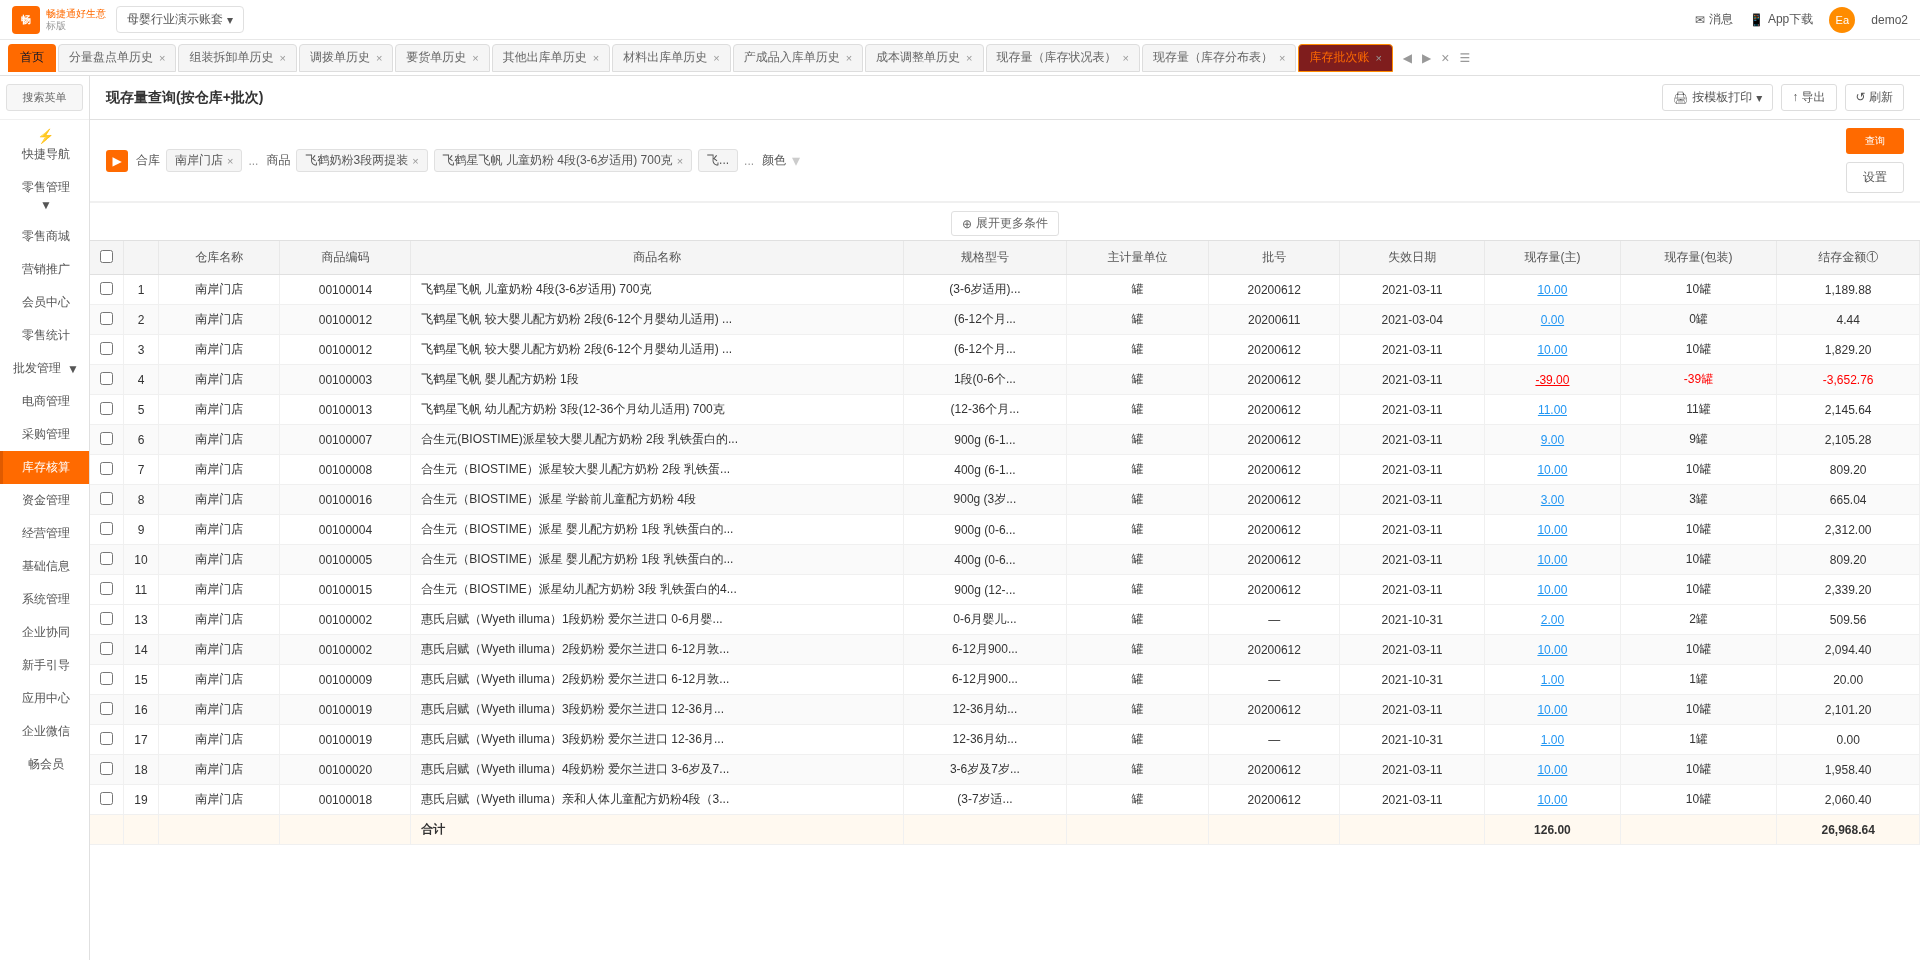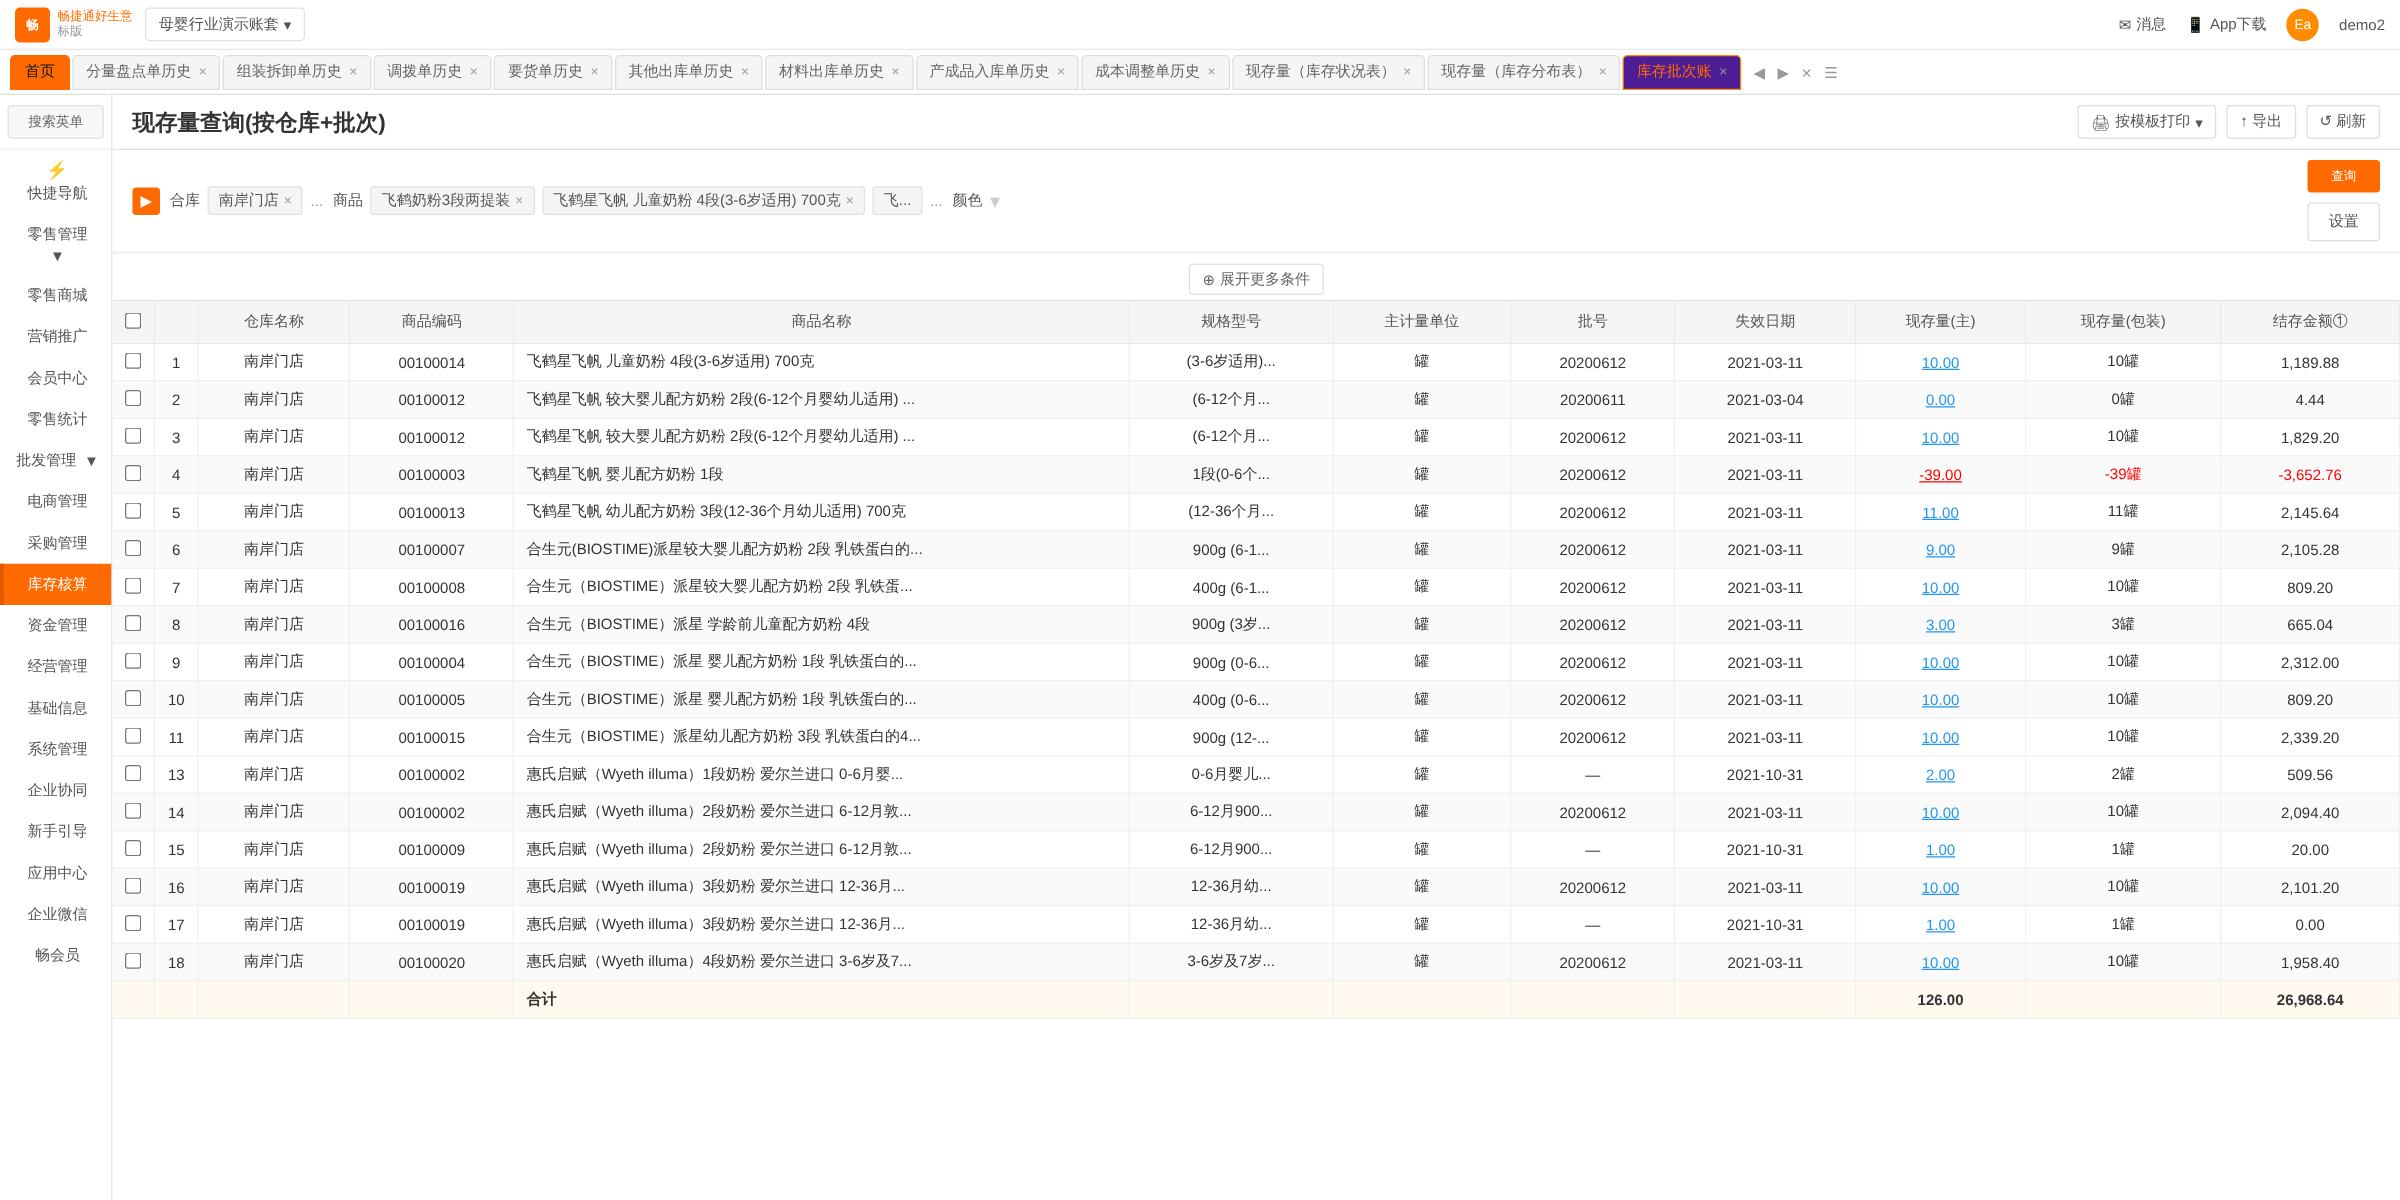--- a/index.html
+++ b/index.html
@@ -12,21 +12,21 @@
     .logo-icon { width: 28px; height: 28px; background: #ff6a00; border-radius: 4px; display: flex; align-items: center; justify-content: center; color: white; font-size: 10px; font-weight: bold; }
     .logo-text { font-size: 11px; color: #ff6a00; line-height: 1.2; }
     .industry-selector { display: flex; align-items: center; gap: 4px; padding: 4px 10px; border: 1px solid #e0e0e0; border-radius: 4px; cursor: pointer; font-size: 12px; color: #555; }
     .top-bar-right { display: flex; align-items: center; gap: 16px; font-size: 12px; color: #555; }
     .top-bar-right span { display: flex; align-items: center; gap: 4px; cursor: pointer; }
     .user-avatar { width: 26px; height: 26px; border-radius: 50%; background: #ff8c00; display: flex; align-items: center; justify-content: center; color: white; font-size: 11px; }
 
     
     .tab-bar { height: 36px; background: #fff; display: flex; align-items: center; padding: 0 8px; border-bottom: 1px solid #e0e0e0; gap: 2px; overflow: hidden; }
     .tab-item { height: 28px; padding: 0 10px; display: flex; align-items: center; gap: 4px; border-radius: 4px 4px 0 0; font-size: 12px; cursor: pointer; white-space: nowrap; border: 1px solid transparent; }
-    .tab-item.active { background: #4c1d95; border-color: #ff8c00; color: #ff6a00; }
+    .tab-item.active { background: #7f1d1d; border-color: #ff8c00; color: #ff6a00; }
     .tab-item:not(.active) { background: #f5f5f5; color: #666; border-color: #ddd; }
     .tab-item .tab-close { cursor: pointer; color: #999; font-size: 11px; margin-left: 2px; }
     .tab-home { height: 28px; padding: 0 12px; background: #ff6a00; color: #0f172a; border-radius: 4px 4px 0 0; display: flex; align-items: center; font-size: 12px; cursor: pointer; }
     .tab-nav-arrows { display: flex; align-items: center; gap: 2px; margin-left: 4px; }
     .tab-nav-arrows span { cursor: pointer; color: #999; padding: 2px 4px; }
     .tab-close-x { padding: 2px 6px; cursor: pointer; color: #999; font-size: 14px; }
 
     
     .main-layout { display: flex; height: calc(100vh - 76px); }
 
@@ -36,21 +36,21 @@
     .sidebar-search-btn { width: 100%; padding: 5px; background: #f7f7f7; border: 1px solid #e0e0e0; border-radius: 3px; cursor: pointer; font-size: 11px; color: #666; text-align: center; }
     .sidebar-item { padding: 8px 6px; cursor: pointer; font-size: 12px; color: #555; text-align: center; display: flex; flex-direction: column; align-items: center; gap: 2px; border-left: 3px solid transparent; }
     .sidebar-item.active { background: #ff6a00; color: white; border-left-color: #e05a00; }
     .sidebar-item .icon { font-size: 14px; }
 
     
     .content-area { flex: 1; display: flex; flex-direction: column; overflow: hidden; background: #f5f5f5; }
 
     
     .page-header { background: #fff; padding: 8px 16px; border-bottom: 1px solid #e0e0e0; display: flex; align-items: center; justify-content: space-between; }
-    .page-title { font-size: 18px; font-weight: bold; color: #333; }
+    .page-title { font-size: 14px; font-weight: bold; color: #333; }
     .header-actions { display: flex; align-items: center; gap: 8px; }
     .btn-print { padding: 4px 10px; border: 1px solid #ddd; border-radius: 3px; background: #fff; cursor: pointer; font-size: 12px; color: #555; display: flex; align-items: center; gap: 4px; }
     .btn-export { padding: 4px 10px; border: 1px solid #ddd; border-radius: 3px; background: #fff; cursor: pointer; font-size: 12px; color: #555; }
     .btn-refresh { padding: 4px 10px; border: 1px solid #ddd; border-radius: 3px; background: #fff; cursor: pointer; font-size: 12px; color: #555; }
     .filter-group { display: flex; align-items: center; gap: 6px; }
     .filter-label { font-size: 12px; color: #555; white-space: nowrap; }
     .filter-tag { display: flex; align-items: center; gap: 4px; padding: 2px 8px; background: #f5f5f5; border: 1px solid #e0e0e0; border-radius: 3px; font-size: 12px; color: #555; }
     .filter-tag .close { cursor: pointer; color: #999; font-size: 11px; }
     .expand-btn { display: flex; align-items: center; gap: 4px; color: #666; font-size: 12px; cursor: pointer; padding: 3px 10px; border: 1px solid #e0e0e0; border-radius: 3px; background: #fff; margin: 4px auto 0; }
     .btn-query { padding: 6px 16px; background: #ff6a00; color: white; border: none; border-radius: 3px; cursor: pointer; font-size: 10px; }
@@ -551,20 +551,34 @@
     <td>00100020</td>
     <td class="text-left" style="max-width:280px;overflow:hidden;text-overflow:ellipsis;">惠氏启赋（Wyeth illuma）4段奶粉 爱尔兰进口 3-6岁及7...</td>
     <td>3-6岁及7岁...</td>
     <td>罐</td>
     <td>20200612</td>
     <td>2021-03-11</td>
     <td class="link" style="">10.00</td>
     <td style="">10罐</td>
     <td style="">1,958.40</td>
   </tr>
+            <tr>
+    <td><input type="checkbox" style=""></td>
+    <td>19</td>
+    <td>南岸门店</td>
+    <td>00100018</td>
+    <td class="text-left" style="max-width:280px;overflow:hidden;text-overflow:ellipsis;">惠氏启赋（Wyeth illuma）亲和人体儿童配方奶粉4段（3...</td>
+    <td>(3-7岁适...</td>
+    <td>罐</td>
+    <td>20200612</td>
+    <td>2021-03-11</td>
+    <td class="link" style="">10.00</td>
+    <td style="">10罐</td>
+    <td style="">2,060.40</td>
+  </tr>
             <tr class="summary">
   <td></td>
   <td></td>
   <td></td>
   <td></td>
   <td class="text-left">合计</td>
   <td></td>
   <td></td>
   <td></td>
   <td></td>

